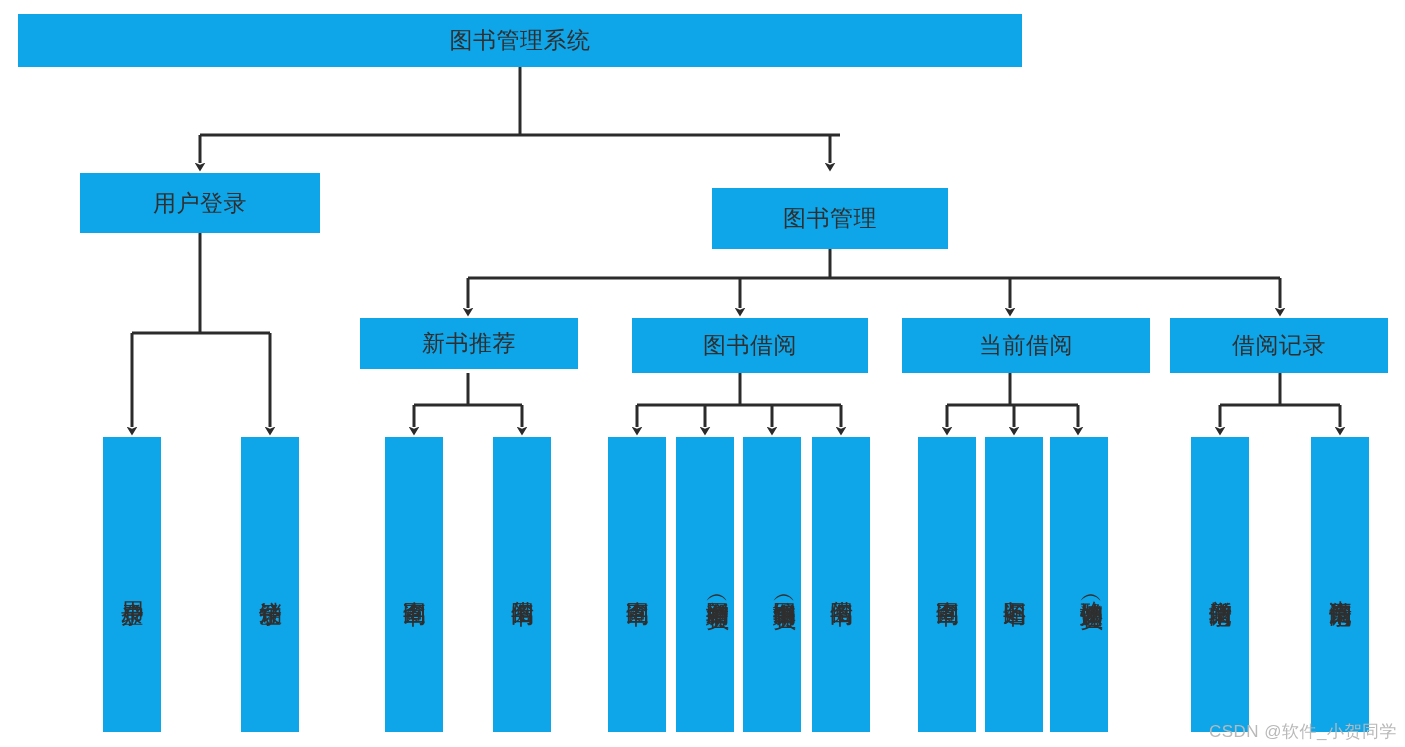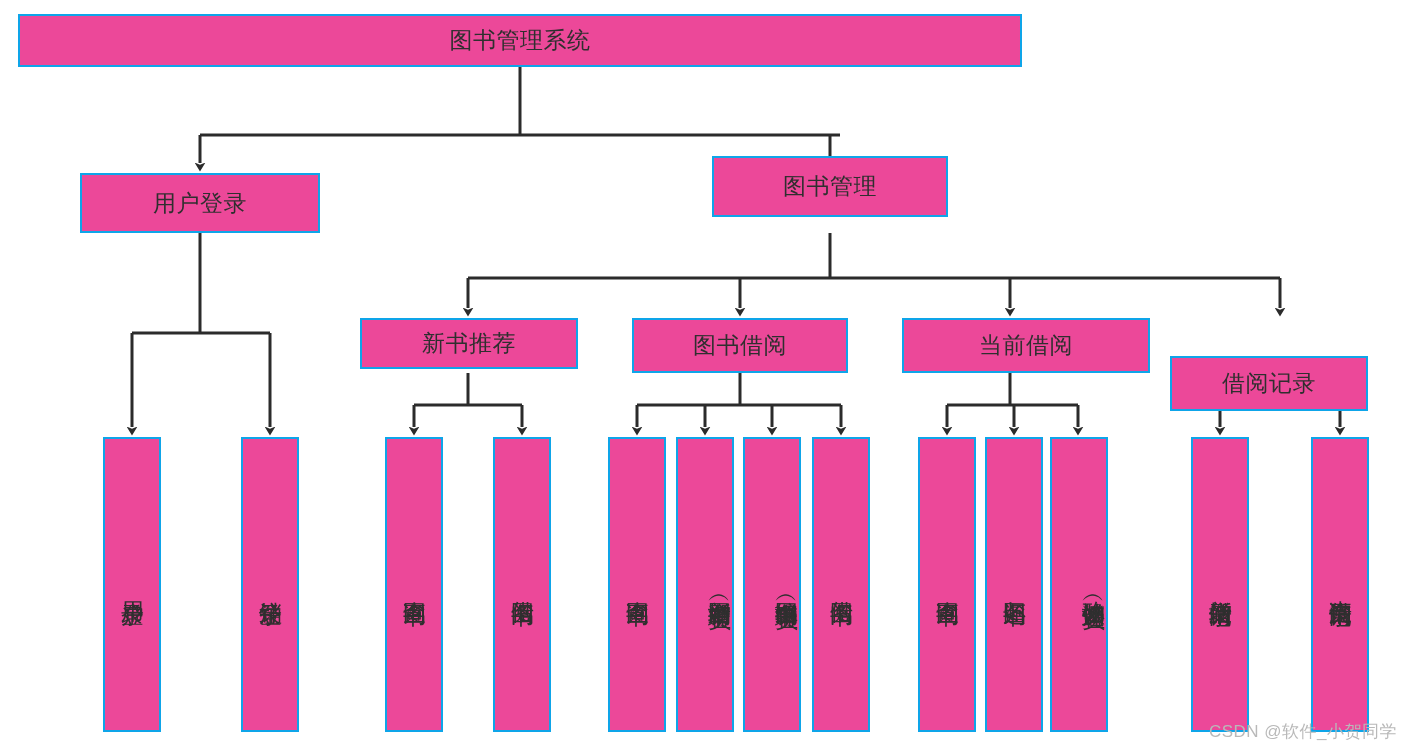--- a/index.html
+++ b/index.html
@@ -21,22 +21,22 @@
     position: absolute;
     left: 0;
     top: 0;
     width: 1405px;
     height: 747px;
     pointer-events: none;
   }
   .node {
     position: absolute;
     box-sizing: border-box;
-    border: 2px solid #0ea5e9;
-    background: #ec4899;
+    border: 4px solid #0ea5e9;
+    background: #0ea5e9;
     display: flex;
     align-items: center;
     justify-content: center;
     color: #2f2f2f;
   }
   .node.h {
     
     font-size: 23px;
     letter-spacing: 0.5px;
   }
@@ -131,37 +131,37 @@
   </svg>
 
   <div class="node h" style="left:18px; top:14px; width:1004px; height:53px;">
     <span class="label">图书管理系统</span>
   </div>
 
   <div class="node h" style="left:80px; top:173px; width:240px; height:60px;">
     <span class="label">用户登录</span>
   </div>
 
-  <div class="node h" style="left:712px; top:156px; width:236px; height:61px;">
+  <div class="node h" style="left:712px; top:188px; width:236px; height:61px;">
     <span class="label">图书管理</span>
   </div>
 
   <div class="node h" style="left:360px; top:318px; width:218px; height:51px;">
     <span class="label">新书推荐</span>
   </div>
 
-  <div class="node h" style="left:632px; top:318px; width:216px; height:55px;justify-content:center;">
+  <div class="node h" style="left:632px; top:318px; width:236px; height:55px;justify-content:center;">
     <span class="label">图书借阅</span>
   </div>
 
   <div class="node h" style="left:902px; top:318px; width:248px; height:55px;">
     <span class="label">当前借阅</span>
   </div>
 
-  <div class="node h" style="left:1170px; top:318px; width:198px; height:55px;margin-top:38px;">
+  <div class="node h" style="left:1170px; top:318px; width:218px; height:55px;">
     <span class="label">借阅记录</span>
   </div>
 
   <div class="node v mid" style="left:103px; top:437px; width:58px; height:295px;">
     <span class="label">用户登录</span>
   </div>
 
   <div class="node v mid" style="left:241px; top:437px; width:58px; height:295px;">
     <span class="label">注销登录</span>
   </div>

